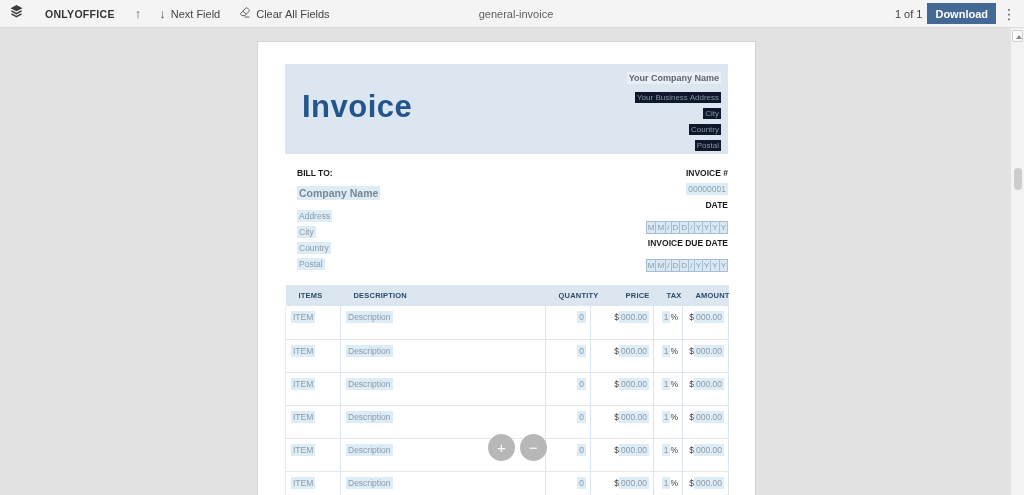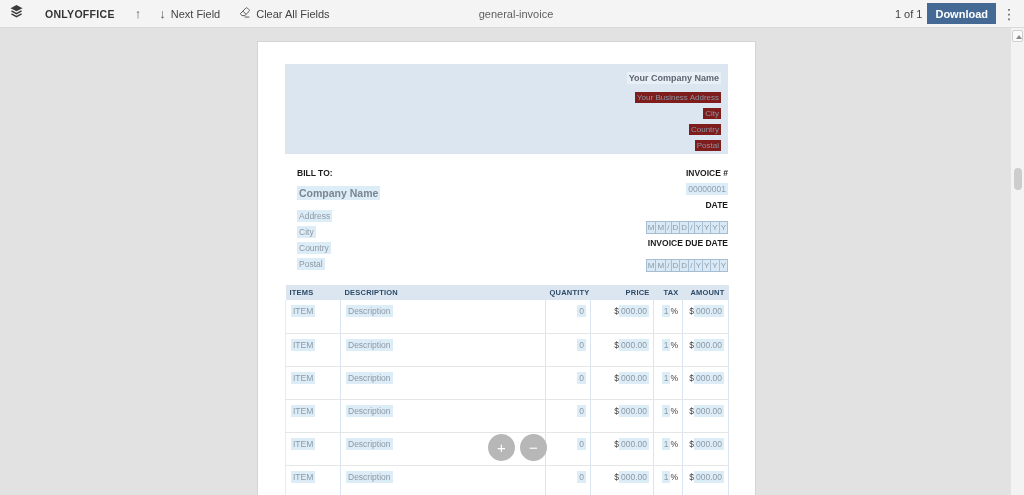--- a/index.html
+++ b/index.html
@@ -42,21 +42,21 @@
   .sb-thumb { position:absolute; top:140px; left:3px; width:8px; height:22px;
     background:#cdcdcd; border-radius:4px; cursor:grab; }
 
   
   .inv-header { position:absolute; left:27px; top:22px; width:443px; height:90px; background:#dce6f1; }
   .inv-title { position:absolute; left:17px; top:27px; font-size:31px; line-height:31px;
     font-weight:bold; color:#24548c; letter-spacing:.5px; }
   .company-block { position:absolute; right:7px; top:6px; text-align:right; }
   .company-line { margin-bottom:3px; line-height:11px; }
   .company-name { font-size:9px; font-weight:bold; color:#5d6671; background:#e8eff7; padding:1px 2px; }
-  .company-sub { font-size:8px; color:#8795a3; background:#7f1d1d; padding:1px 2px; }
+  .company-sub { font-size:8px; color:#8795a3; background:#0f172a; padding:1px 2px; }
   .company-block .company-line { height:13px; }
   .company-block .company-line:first-child { height:16px; }
 
   
   .billto { position:absolute; left:39px; top:126px; }
   .bt-label { font-size:8.5px; font-weight:bold; color:#1c1c1c; height:11px; margin-bottom:8px; }
   .bt-name { font-size:10.5px; font-weight:bold; color:#7b8691; height:17px; margin-bottom:7px; }
   .bt-line { font-size:8.5px; color:#8e99a4; height:11px; margin-bottom:5px; }
   .hl { background:#dcedf8; padding:1px 2px; }
 
@@ -64,22 +64,22 @@
   .meta-label { font-size:8.5px; font-weight:bold; color:#1c1c1c; height:11px; margin-bottom:5px; }
   .meta-value { font-size:8.5px; color:#90a0b0; height:11px; margin-bottom:5px; }
   .comb { display:inline-flex; margin-bottom:4px; height:13px; }
   .c-cell { display:inline-block; min-width:5.5px; padding:1px 1px; font-size:8px; line-height:10px;
     color:#8b9aa7; background:#d8e9f5; border:1px solid #a7bed2; border-left:none; text-align:center; }
   .c-cell:first-child { border-left:1px solid #a7bed2; }
 
   
   table.items { position:absolute; left:27px; top:243px; width:443px;
     border-collapse:collapse; table-layout:fixed; }
-  table.items th { background:#dce6f1; height:15px; font-size:7.5px; font-weight:bold;
-    color:#2c4a68; letter-spacing:.2px; vertical-align:middle; padding:0 4px 0 4px; text-align:left; }
+  table.items th { background:#dce6f1; height:21px; font-size:7.5px; font-weight:bold;
+    color:#2c4a68; letter-spacing:.2px; vertical-align:middle; padding:0 4px 0 13px; text-align:left; }
   table.items th.num { text-align:right; }
   table.items td { height:33px; vertical-align:top; padding:6px 4px 0 5px; font-size:8.5px;
     color:#8e99a4; border-right:1px solid #d9e5f0; border-bottom:1px solid #e6e6e6;
     background:#fff; }
   table.items td:first-child { border-left:1px solid #e3ecf4; }
   table.items td.num { text-align:right; }
   table.items .plain { color:#3d3d3d; }
 
   
   .row-btn { position:absolute; width:27px; height:27px; border-radius:50%;
@@ -131,20 +131,21 @@
     <button class="kebab-btn">
       <span>⋮</span>
     </button>
   </div>
 </div>
 
 <div class="viewer">
   <div class="page">
 
     <div class="inv-header">
+      <div class="inv-title">Invoice</div>
       <div class="company-block">
         <div class="company-line"><span class="company-name">Your Company Name</span></div>
         <div class="company-line"><span class="company-sub">Your Business Address</span></div>
         <div class="company-line"><span class="company-sub">City</span></div>
         <div class="company-line"><span class="company-sub">Country</span></div>
         <div class="company-line"><span class="company-sub">Postal</span></div>
       </div>
     </div>
 
     <div class="billto">

